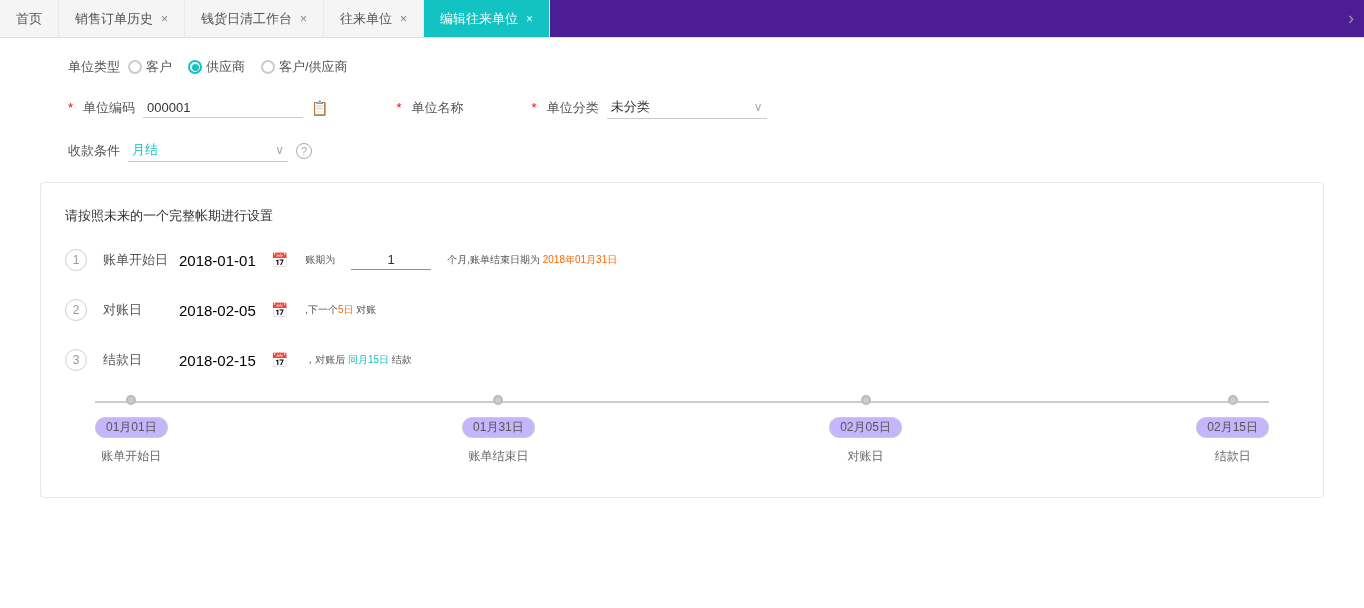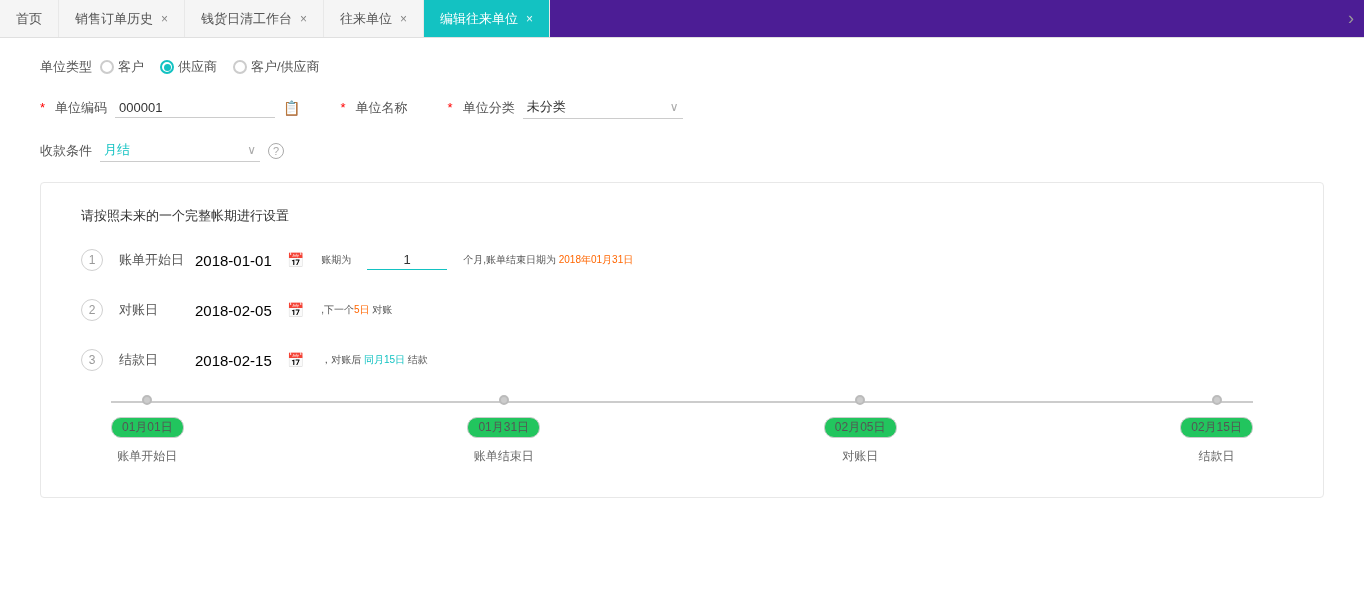--- a/index.html
+++ b/index.html
@@ -58,20 +58,21 @@
     .form-row {
       display: flex;
       align-items: center;
       margin-bottom: 20px;
       gap: 20px;
     }
     .form-field {
       display: flex;
       align-items: center;
       gap: 8px;
+      margin-left: 28px;
     }
     .form-label {
       color: #555;
       white-space: nowrap;
       font-size: 13px;
     }
     .required-star {
       color: #f00;
       margin-right: 2px;
     }
@@ -151,21 +152,21 @@
       height: 7px;
       border-radius: 50%;
       background: #13c2c2;
     }
     .radio-label { font-size: 13px; color: #555; }
 
     
     .panel-box {
       border: 1px solid #e8e8e8;
       border-radius: 4px;
-      padding: 24px 40px 32px;
+      padding: 24px 24px 32px;
       margin-bottom: 0;
     }
     .panel-title {
       font-size: 13px;
       color: #333;
       margin-bottom: 24px;
     }
 
     
     .step-row {
@@ -231,21 +232,21 @@
     }
     .rail-dot {
       width: 10px;
       height: 10px;
       border-radius: 50%;
       background: #ccc;
       border: 2px solid #bbb;
     }
     .rail-date-badge {
       margin-top: 6px;
-      background: #22c55e;
+      background: #c4b5fd;
       border: 1px solid #ccc;
       border-radius: 10px;
       padding: 1px 10px;
       font-size: 12px;
       color: #555;
       white-space: nowrap;
     }
     .rail-point-label {
       margin-top: 4px;
       font-size: 12px;

